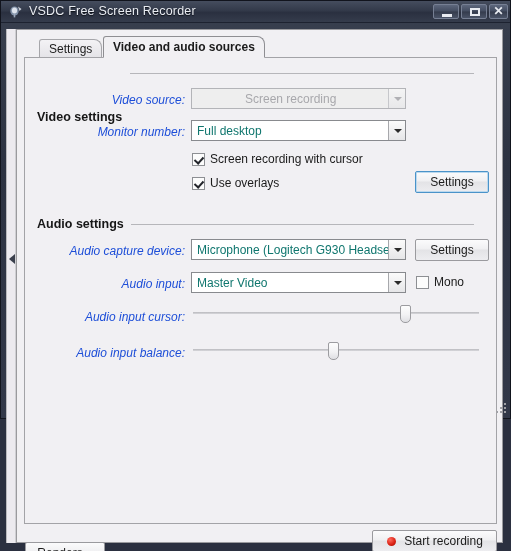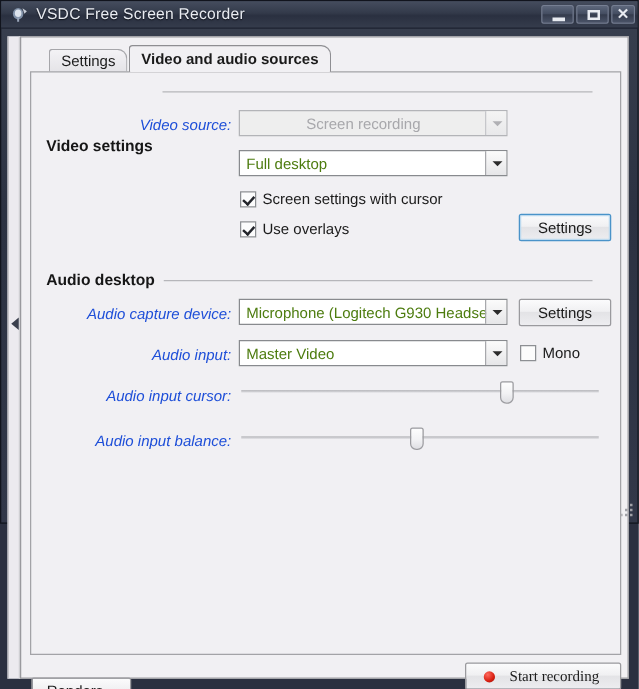--- a/index.html
+++ b/index.html
@@ -162,21 +162,21 @@
   
   .combo {
     position: absolute;
     height: 21px;
     background: #ffffff;
     border: 1px solid #888a8e;
     cursor: pointer;
   }
   .combo .ctext {
     position: absolute; left: 5px; top: 3px;
-    font-size: 12px; color: #4d7c0f;
+    font-size: 12px; color: #0f766e;
     white-space: nowrap;
   }
   .combo .cbtn {
     position: absolute; right: 0; top: 0;
     width: 17px; height: 19px;
     background: linear-gradient(180deg,#fbfbfb,#e6e6e8);
     border-left: 1px solid #a7a8ac;
   }
   .combo .carrow {
     position: absolute; left: 5px; top: 8px;
@@ -320,42 +320,43 @@
       <div class="group-line" style="left:105px; top:15px; width:344px;"></div>
 
       <div class="flabel" style="left:30px; top:35px; width:130px;">Video source:</div>
       <div class="combo disabled" style="left:166px; top:30px; width:215px;">
         <span class="ctext">Screen recording</span>
         <span class="cbtn">
           <i class="carrow"></i>
         </span>
       </div>
 
+      <div class="flabel" style="left:30px; top:67px; width:130px;">Monitor number:</div>
       <div class="combo" style="left:166px; top:62px; width:215px;">
         <span class="ctext">Full desktop</span>
         <span class="cbtn">
           <i class="carrow"></i>
         </span>
       </div>
 
       <div class="checkrow" style="left:167px; top:94px;">
         <span class="cbbox checked"></span>
-        <span class="cblabel">Screen settings with cursor</span>
+        <span class="cblabel">Screen recording with cursor</span>
       </div>
 
       <div class="checkrow" style="left:167px; top:118px;">
         <span class="cbbox checked"></span>
         <span class="cblabel">Use overlays</span>
       </div>
 
       <div class="btn focus" style="left:390px; top:113px; width:74px; height:22px;">
         <span class="blabel">Settings</span>
       </div>
 
-      <div class="group-title" style="left:12px; top:159px;">Audio desktop</div>
+      <div class="group-title" style="left:12px; top:159px;">Audio settings</div>
       <div class="group-line" style="left:106px; top:166px; width:343px;"></div>
 
       <div class="flabel" style="left:10px; top:186px; width:150px;">Audio capture device:</div>
       <div class="combo" style="left:166px; top:181px; width:215px;">
         <span class="ctext">Microphone (Logitech G930 Headset)</span>
         <span class="cbtn">
           <i class="carrow"></i>
         </span>
       </div>
       <div class="btn" style="left:390px; top:181px; width:74px; height:22px;">
@@ -388,21 +389,21 @@
       </div>
 
     </div>
 
     <div class="btn" style="left:8px; top:512px; width:80px; height:22px;">
       <span class="blabel">Renders...</span>
     </div>
 
     <div class="btn" style="left:355px; top:500px; width:125px; height:22px;">
       <span id="record-dot"></span>
-      <span class="blabel" style="left:24px; right:6px; text-align:center;font-family:Liberation Serif, serif;">Start recording</span>
+      <span class="blabel" style="left:24px; right:6px; text-align:center;">Start recording</span>
     </div>
 
   </div>
 
   <div id="grip">
     <i style="left:9px;top:0px"></i>
     <i style="left:5px;top:4px"></i>
       <i style="left:9px;top:4px"></i>
     <i style="left:1px;top:8px"></i>
       <i style="left:5px;top:8px"></i>

